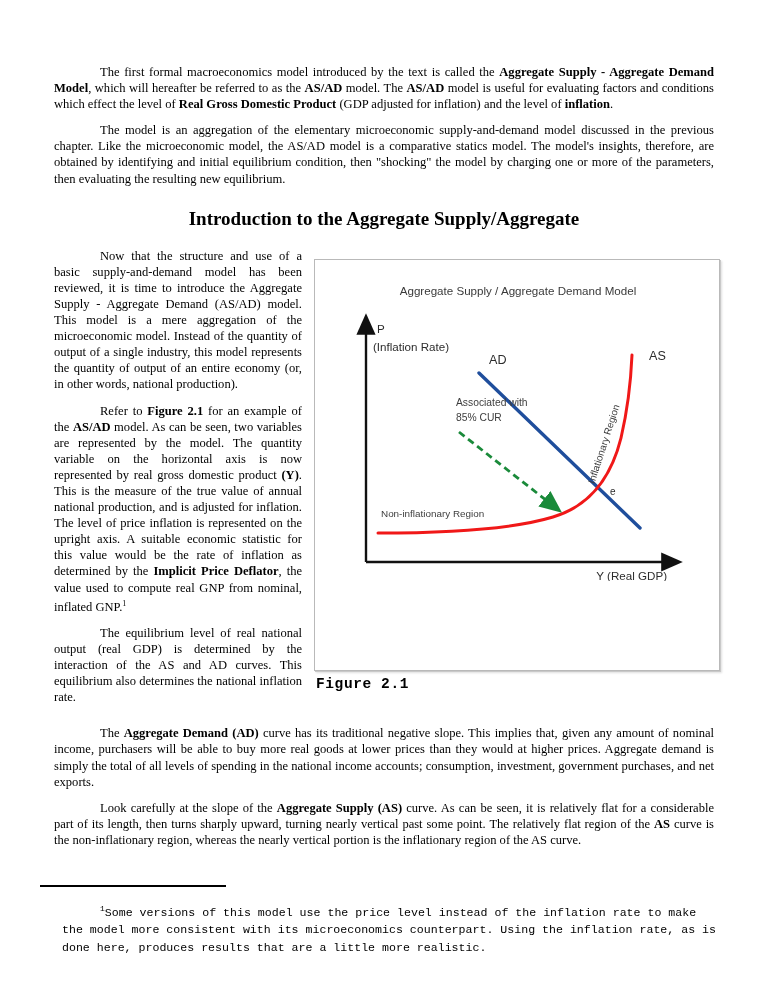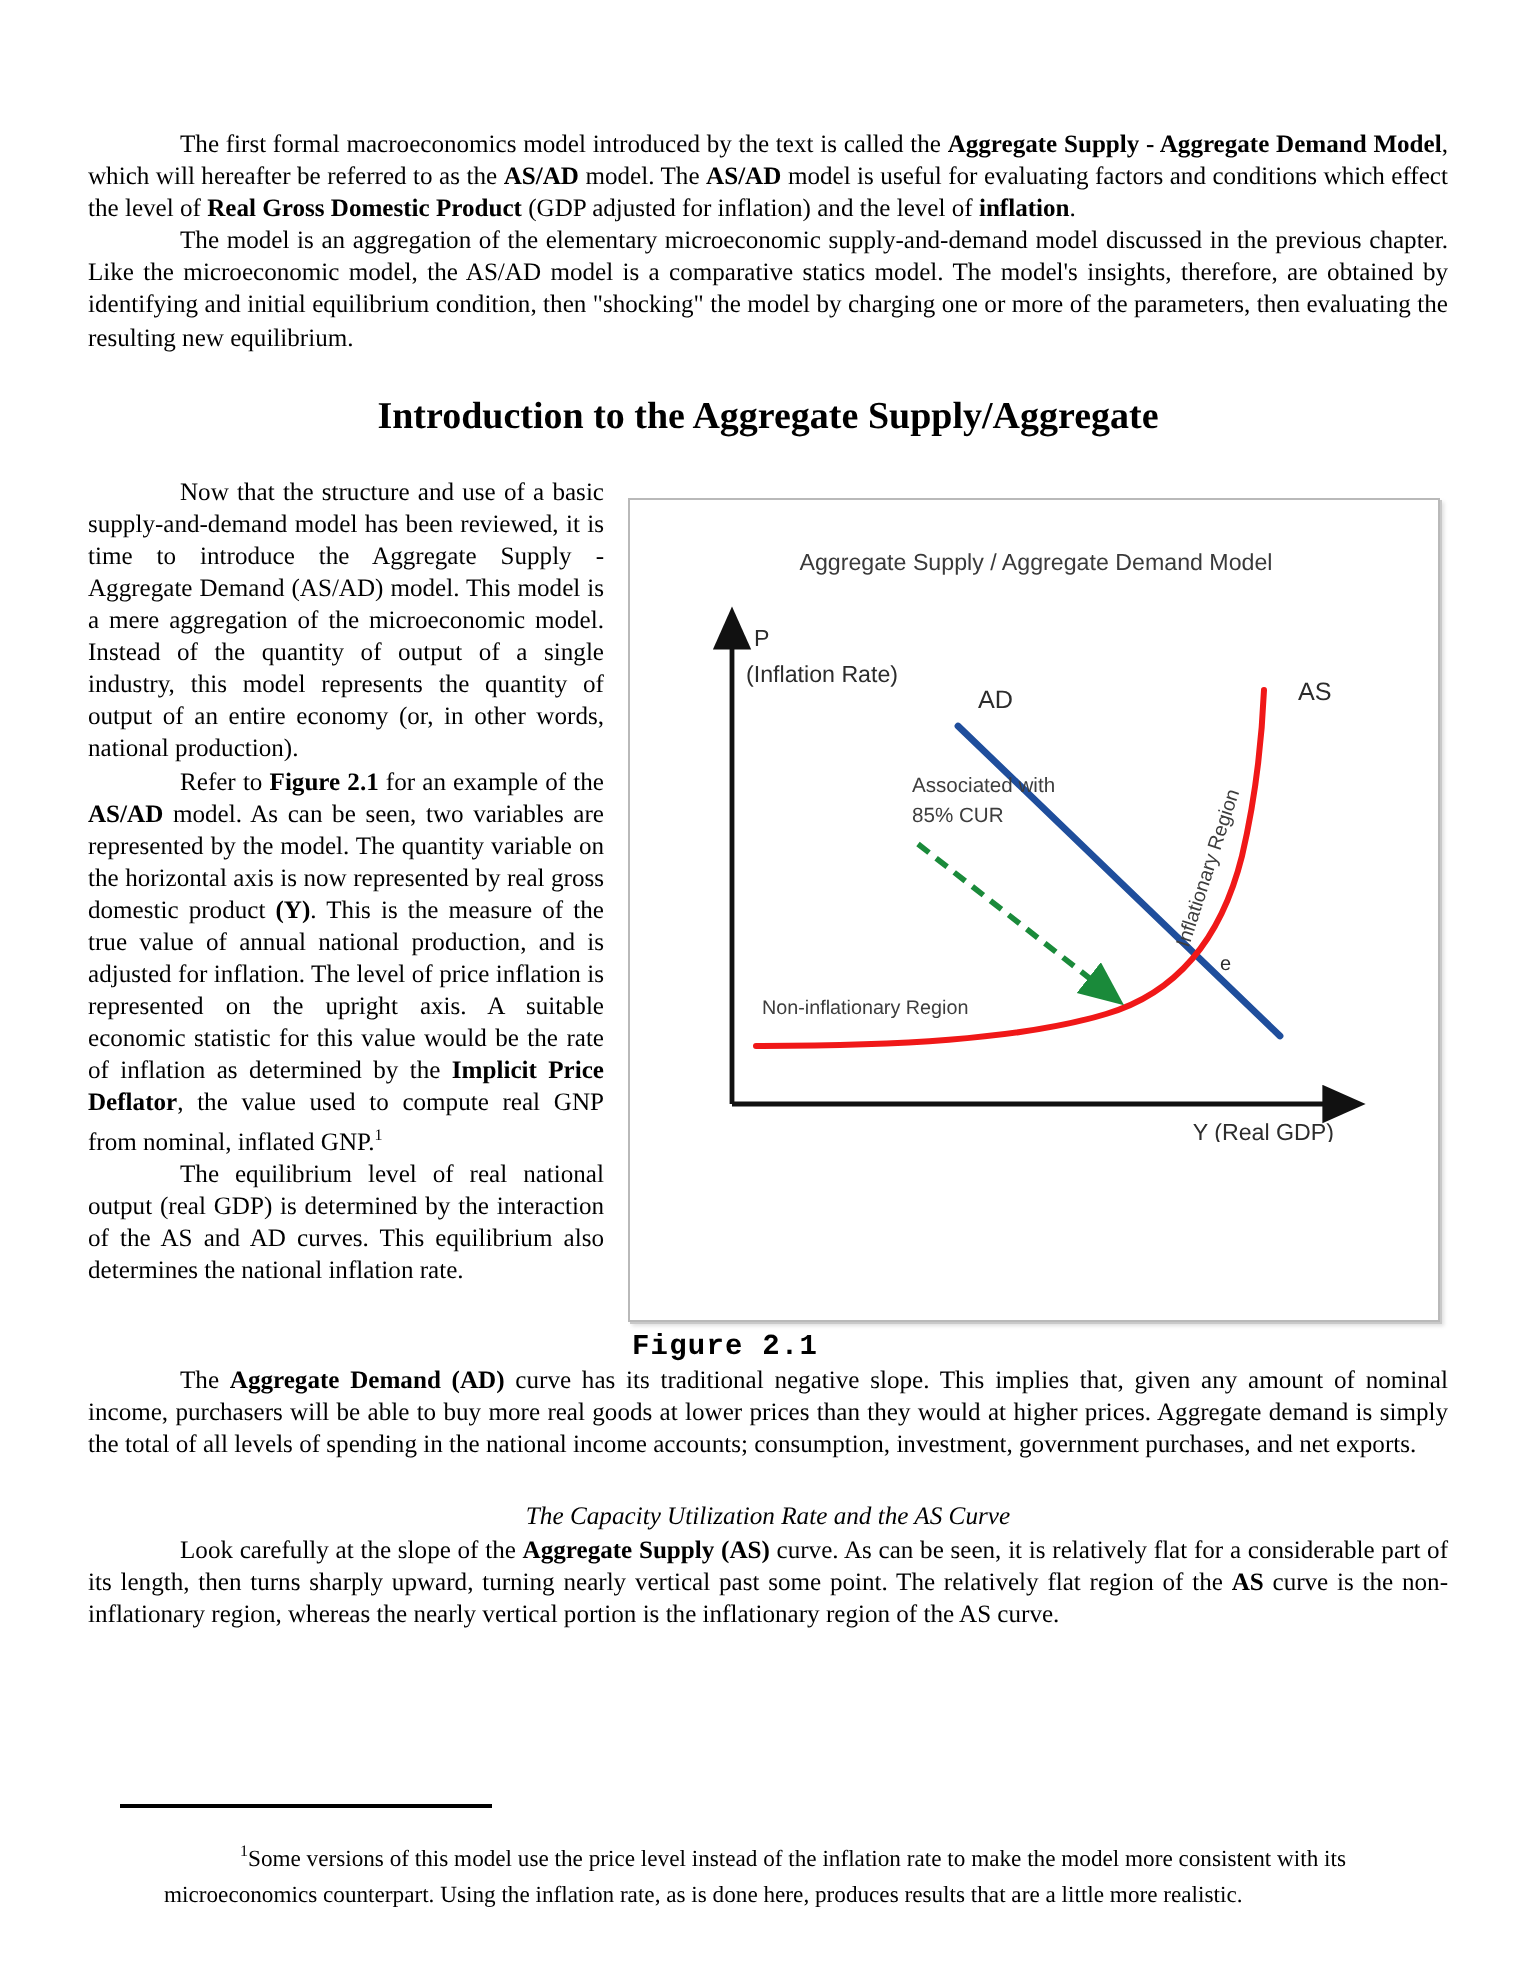--- a/index.html
+++ b/index.html
@@ -45,21 +45,21 @@
     font-style: italic;
     font-size: 12.6px;
     line-height: 17px;
   }
 
   
   p.body {
     font-size: 12.55px;
     line-height: 16.1px;
     text-align: justify;
-    margin: 0;
+    margin: 10px;
     text-indent: 46px;
     -webkit-hyphens: none;
     hyphens: none;
   }
   b, strong { font-weight: bold; }
 
   .intro-block { margin-top: 16px; }
 
   
   .wrap-zone {
@@ -126,23 +126,24 @@
   }
 
   
   .after-fig { margin-top: 11px; }
   .cap-head { margin-top: 20px; }
   .cap-para { margin-top: 17px; }
 
   
   .footnote-zone {
     position: absolute;
-    left: 60px;
+    left: 40px;
     bottom: 38px;
     width: 680px;
+    font-family: Liberation Mono, monospace;
   }
   .footnote-rule {
     width: 186px;
     height: 0;
     border-top: 2.1px solid #000;
     margin-bottom: 13px;
   }
   p.footnote {
     font-size: 11.6px;
     line-height: 17.4px;
@@ -214,21 +215,20 @@
       <div class="figure-caption">Figure 2.1</div>
     </div>
 
     <p class="body">Now that the structure and use of a basic supply-and-demand model has been reviewed, it is time to introduce the Aggregate Supply - Aggregate Demand (AS/AD) model.  This model is a mere aggregation of the microeconomic model.  Instead of the quantity of output of a single industry, this model represents the quantity of output of an entire economy (or, in other words, national production).</p>
     <p class="body">Refer to <b>Figure 2.1</b> for an example of the <b>AS/AD</b> model.  As can be seen, two variables are represented by the model.  The quantity variable on the horizontal axis is now represented by real gross domestic product <b>(Y)</b>.  This is the measure of the true value of annual national production, and is adjusted for inflation.  The level of price inflation is represented on the upright axis.  A suitable economic statistic for this value would be the rate of inflation as determined by the <b>Implicit Price Deflator</b>, the value used to compute real GNP from nominal, inflated GNP.<sup>1</sup></p>
     <p class="body">The equilibrium level of real national output (real GDP) is determined by the interaction of the AS and AD curves.  This equilibrium also determines the national inflation rate.</p>
   </div>
 
   <p class="body after-fig">The <b>Aggregate Demand (AD)</b> curve has its traditional negative slope.  This implies that, given any amount of nominal income, purchasers will be able to buy more real goods at lower prices than they would at higher prices.  Aggregate demand is simply the total of all levels of spending in the national income accounts; consumption, investment, government purchases, and net exports.</p>
 
-  <div class="sub-head-italic cap-head">The Capacity Utilization Rate and the AS Curve</div>
 
   <p class="body cap-para">Look carefully at the slope of the <b>Aggregate Supply (AS)</b> curve.  As can be seen, it is relatively flat for a considerable part of its length, then turns sharply upward, turning nearly vertical past some point.  The relatively flat region of the <b>AS</b> curve is the non-inflationary region, whereas the nearly vertical portion is the inflationary region of the AS curve.</p>
 
   <div class="footnote-zone">
     <div class="footnote-rule"></div>
     <p class="footnote"><sup>1</sup>Some versions of this model use the price level instead of the inflation rate to make the model more consistent with its microeconomics counterpart.  Using the inflation rate, as is done here, produces results that are a little more realistic.</p>
   </div>
 
 </div>
 

